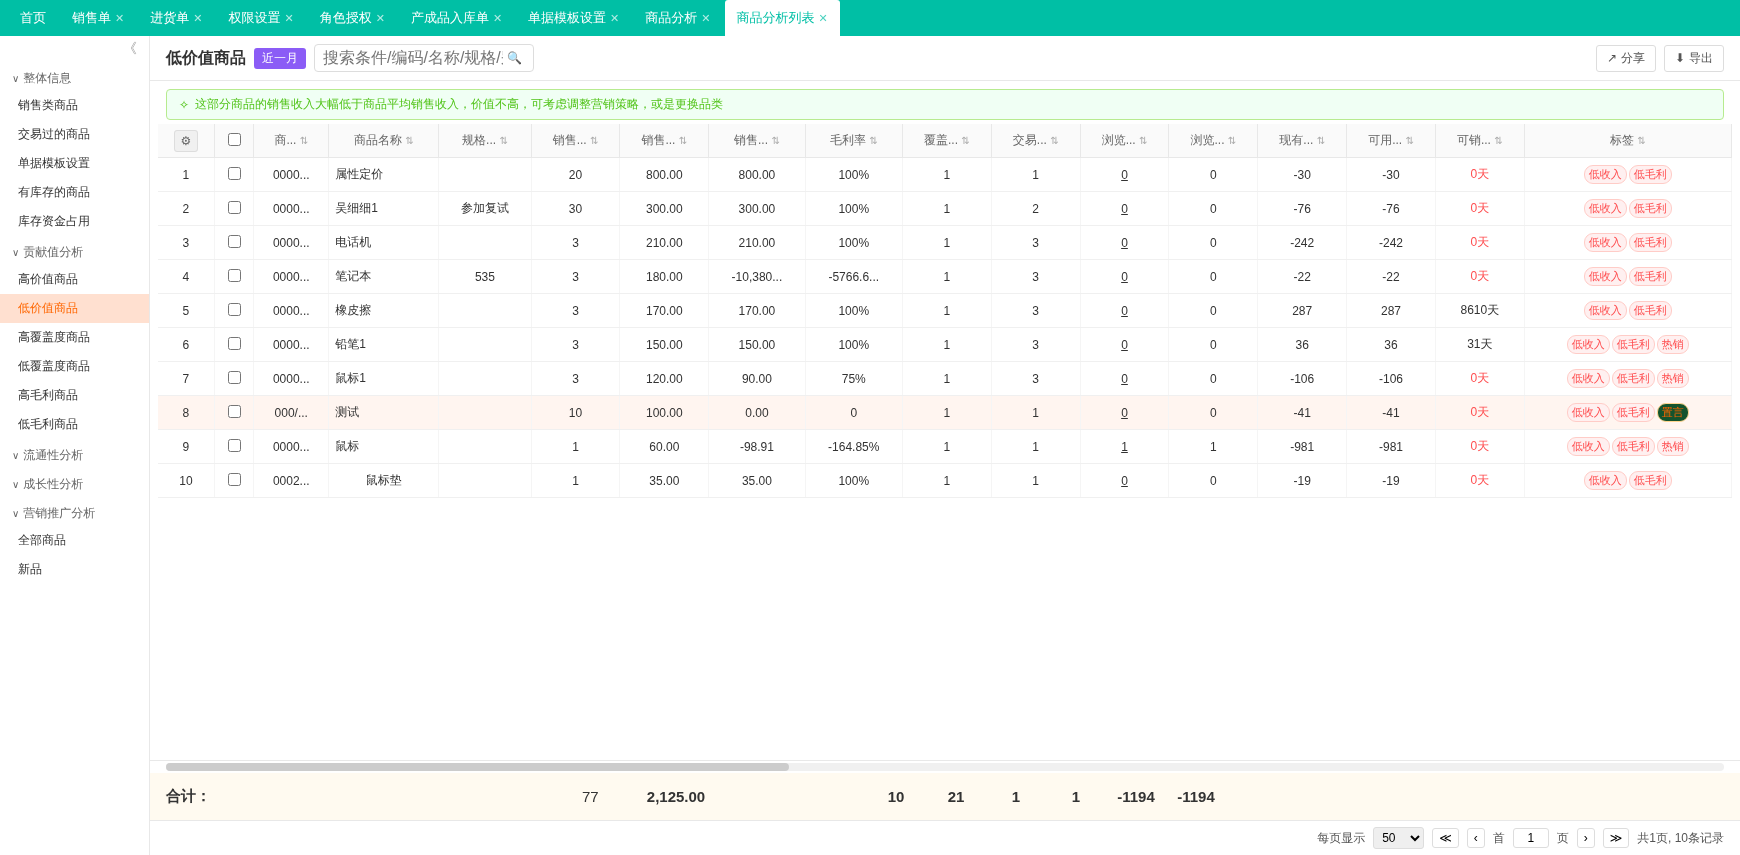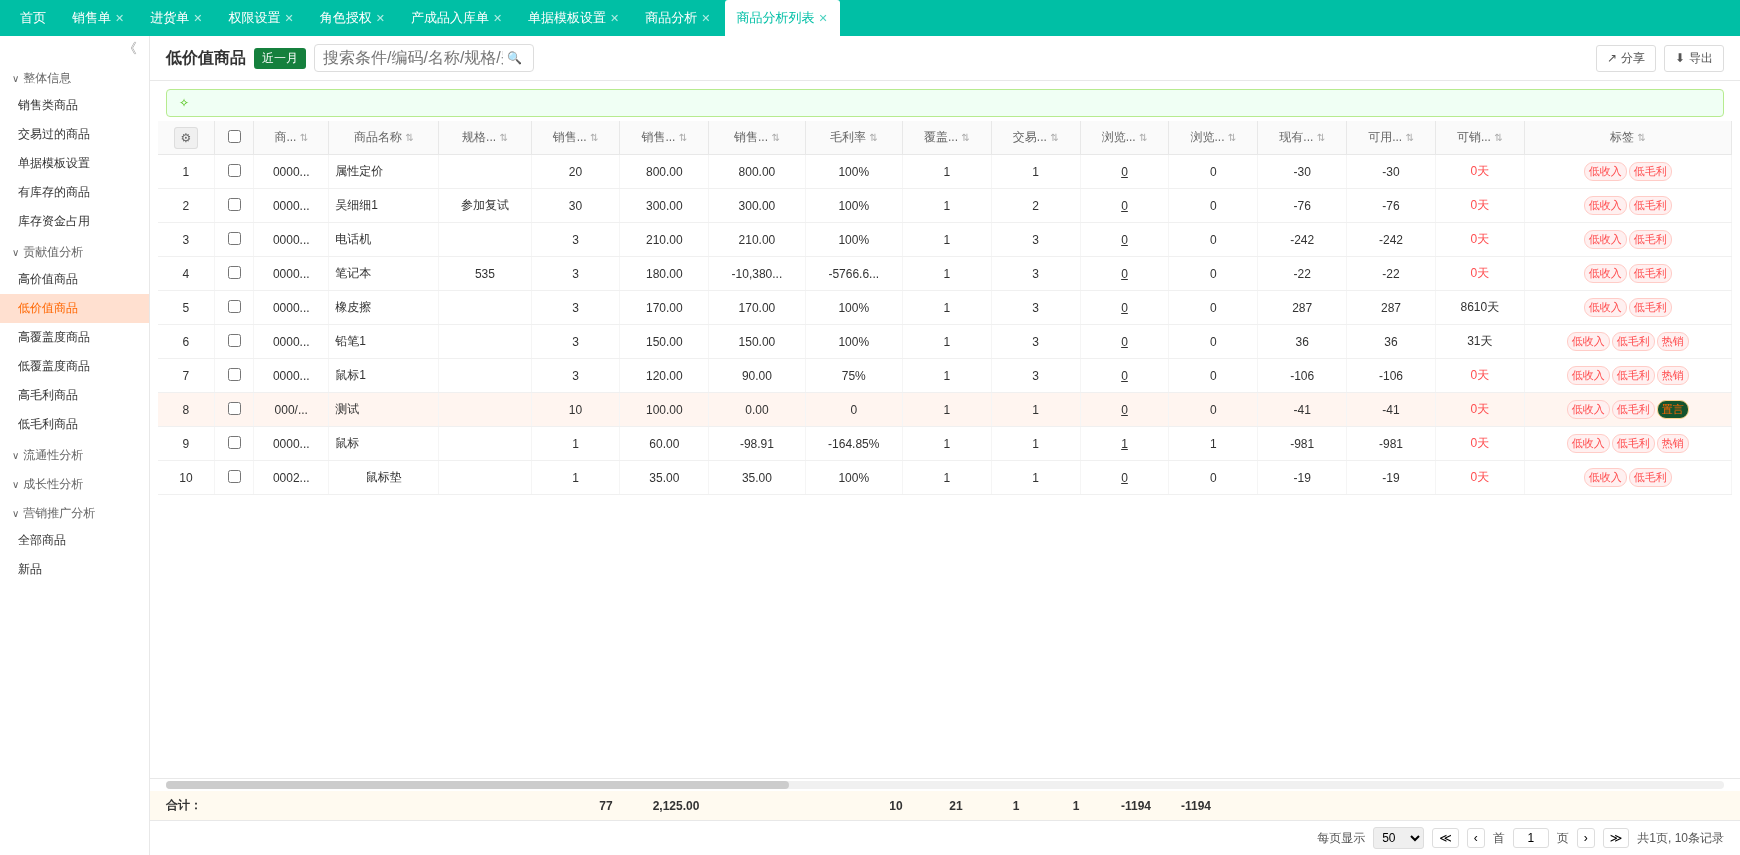--- a/index.html
+++ b/index.html
@@ -77,21 +77,21 @@
       gap: 8px;
       border-bottom: 1px solid #e8e8e8;
       background: #fff;
     }
     .page-title {
       font-size: 16px;
       font-weight: bold;
       color: #333;
     }
     .time-badge {
-      background: #15803d;
+      background: #8b5cf6;
       color: #fff;
       padding: 2px 8px;
       border-radius: 3px;
       font-size: 12px;
       cursor: pointer;
     }
     .search-box {
       border: 1px solid #ddd;
       border-radius: 4px;
       padding: 4px 8px;
@@ -195,25 +195,25 @@
     }
 
     
     .footer-area {
       border-top: 1px solid #e8e8e8;
       background: #fff;
     }
     .total-row {
       display: flex;
       align-items: center;
-      padding: 6px 16px;
+      padding: 14px 16px;
       gap: 0;
       background: #fffaf0;
       border-bottom: 1px solid #e8e8e8;
-      font-size: 12px;
+      font-size: 15px;
     }
     .total-label {
       width: 120px;
       color: #333;
       font-weight: bold;
     }
     .pagination-bar {
       display: flex;
       align-items: center;
       justify-content: flex-end;
@@ -377,20 +377,21 @@
         </button>
         <button class="action-btn">
           <span>⬇</span>
           <span>导出</span>
         </button>
       </div>
     </div>
 
     <div class="info-bar">
       <span>✧</span>
+      <span>这部分商品的销售收入大幅低于商品平均销售收入，价值不高，可考虑调整营销策略，或是更换品类</span>
     </div>
 
     <div class="table-wrapper">
       <table>
         <thead>
           <tr>
             <th><span class="gear-btn">⚙</span></th>
             <th><input type="checkbox" style=""></th>
             <th>商... <span class="sort-icon">⇅</span></th>
             <th>商品名称 <span class="sort-icon">⇅</span></th>
@@ -609,21 +610,21 @@
           <div class="scrollbar-thumb"></div>
         </div>
       <div class="total-row">
         <span class="total-label">合计：</span>
         <div id="total-cells" style="display:flex; gap:0; flex:1;">
             <div style="min-width: 40px; text-align: center; padding: 0px 6px; font-weight: normal;"></div>
             <div style="min-width: 30px; text-align: center; padding: 0px 6px; font-weight: normal;"></div>
             <div style="min-width: 60px; text-align: center; padding: 0px 6px; font-weight: normal;"></div>
             <div style="min-width: 100px; text-align: center; padding: 0px 6px; font-weight: normal;"></div>
             <div style="min-width: 60px; text-align: center; padding: 0px 6px; font-weight: normal;"></div>
-            <div style="min-width: 60px; text-align: center; padding: 0px 6px; font-weight: bold;">77</div>
+            <div style="min-width: 60px; padding: 0px 6px; font-weight: normal;">77</div>
             <div style="min-width: 80px; text-align: center; padding: 0px 6px; font-weight: bold;">2,125.00</div>
             <div style="min-width: 80px; text-align: center; padding: 0px 6px; font-weight: normal;"></div>
             <div style="min-width: 70px; text-align: center; padding: 0px 6px; font-weight: normal;"></div>
             <div style="min-width: 60px; text-align: center; padding: 0px 6px; font-weight: bold;">10</div>
             <div style="min-width: 60px; text-align: center; padding: 0px 6px; font-weight: bold;">21</div>
             <div style="min-width: 60px; text-align: center; padding: 0px 6px; font-weight: bold;">1</div>
             <div style="min-width: 60px; text-align: center; padding: 0px 6px; font-weight: bold;">1</div>
             <div style="min-width: 60px; text-align: center; padding: 0px 6px; font-weight: bold;">-1194</div>
             <div style="min-width: 60px; text-align: center; padding: 0px 6px; font-weight: bold;">-1194</div>
             <div style="min-width: 60px; text-align: center; padding: 0px 6px; font-weight: normal;"></div>

